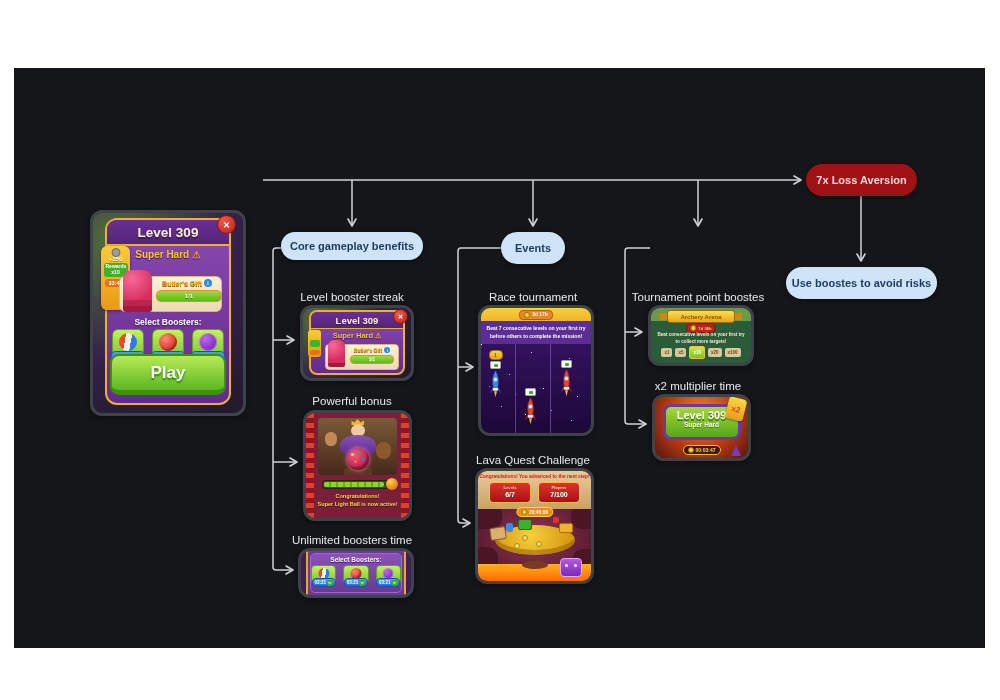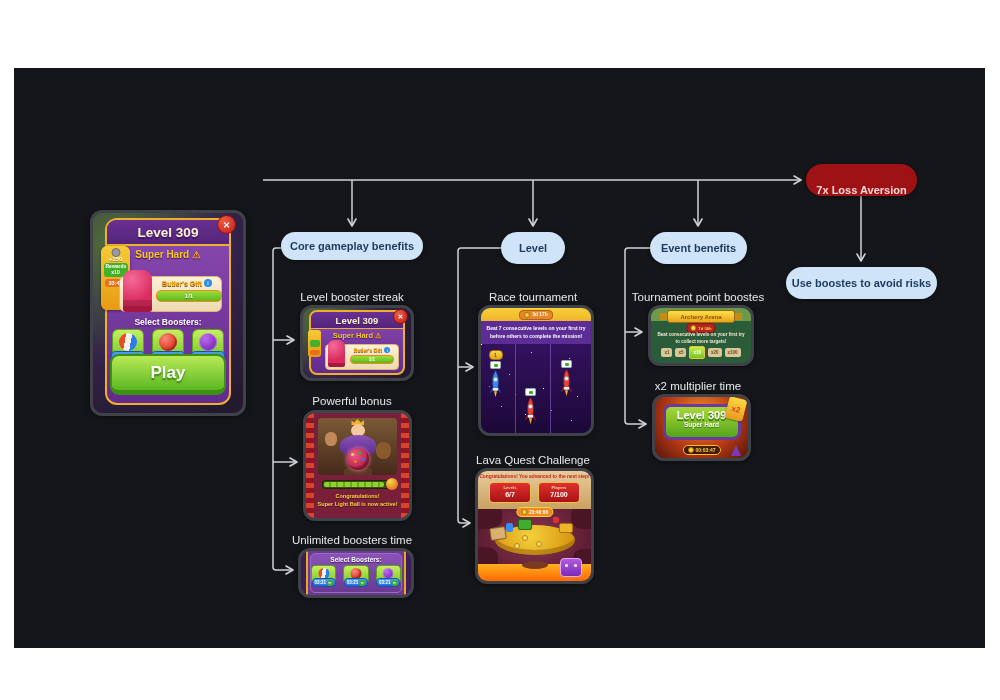--- a/index.html
+++ b/index.html
@@ -161,31 +161,28 @@
       <path d="M267,180 H262 Q259,180 259,183 V499 Q259,502 262,502 H278" marker-end="url(#arr)"></path>
       <path d="M259,272 H279" marker-end="url(#arr)"></path>
       <path d="M259,394 H282" marker-end="url(#arr)"></path>
       <path d="M487,180 H447 Q444,180 444,183 V452 Q444,455 447,455 H455" marker-end="url(#arr)"></path>
       <path d="M444,299 H458" marker-end="url(#arr)"></path>
       <path d="M636,180 H614 Q611,180 611,183 V353 Q611,356 614,356 H631" marker-end="url(#arr)"></path>
       <path d="M611,264 H627" marker-end="url(#arr)"></path>
     </g>
   </svg>
 
-  <div class="node red" style="left:792px;top:96px;width:111px;height:32px;align-items:flex-end;">
+  <div class="node red" style="left:792px;top:96px;width:111px;height:32px;">
         <span>7x Loss Aversion</span>
       </div>
   <div class="node" style="left:267px;top:164px;width:142px;height:28px;">
         <span>Core gameplay benefits</span>
       </div>
   <div class="node" style="left:487px;top:164px;width:64px;height:32px;">
-        <span>Level</span>
-      </div>
-  <div class="node" style="left:636px;top:164px;width:97px;height:32px;">
-        <span>Event benefits</span>
+        <span>Events</span>
       </div>
   <div class="node" style="left:772px;top:199px;width:151px;height:32px;">
         <span>Use boostes to avoid risks</span>
       </div>
 
   <div class="frame main-bg" style="left:76px;top:142px;width:150px;height:200px;">
     <div class="ld">
       <div class="ld-head">
             <span>Level 309</span>
           </div>

